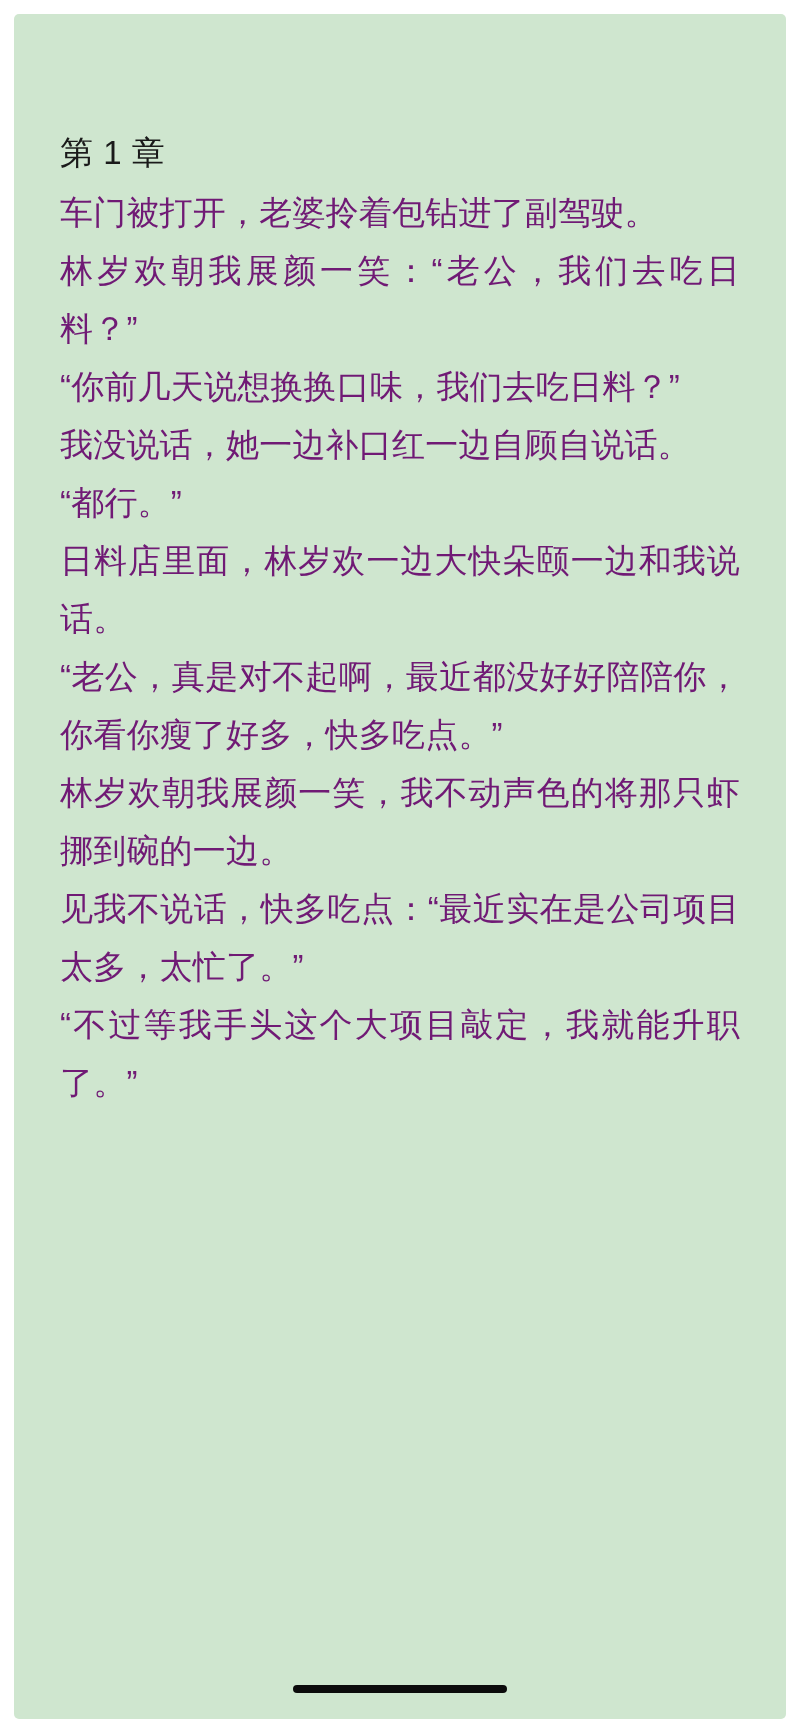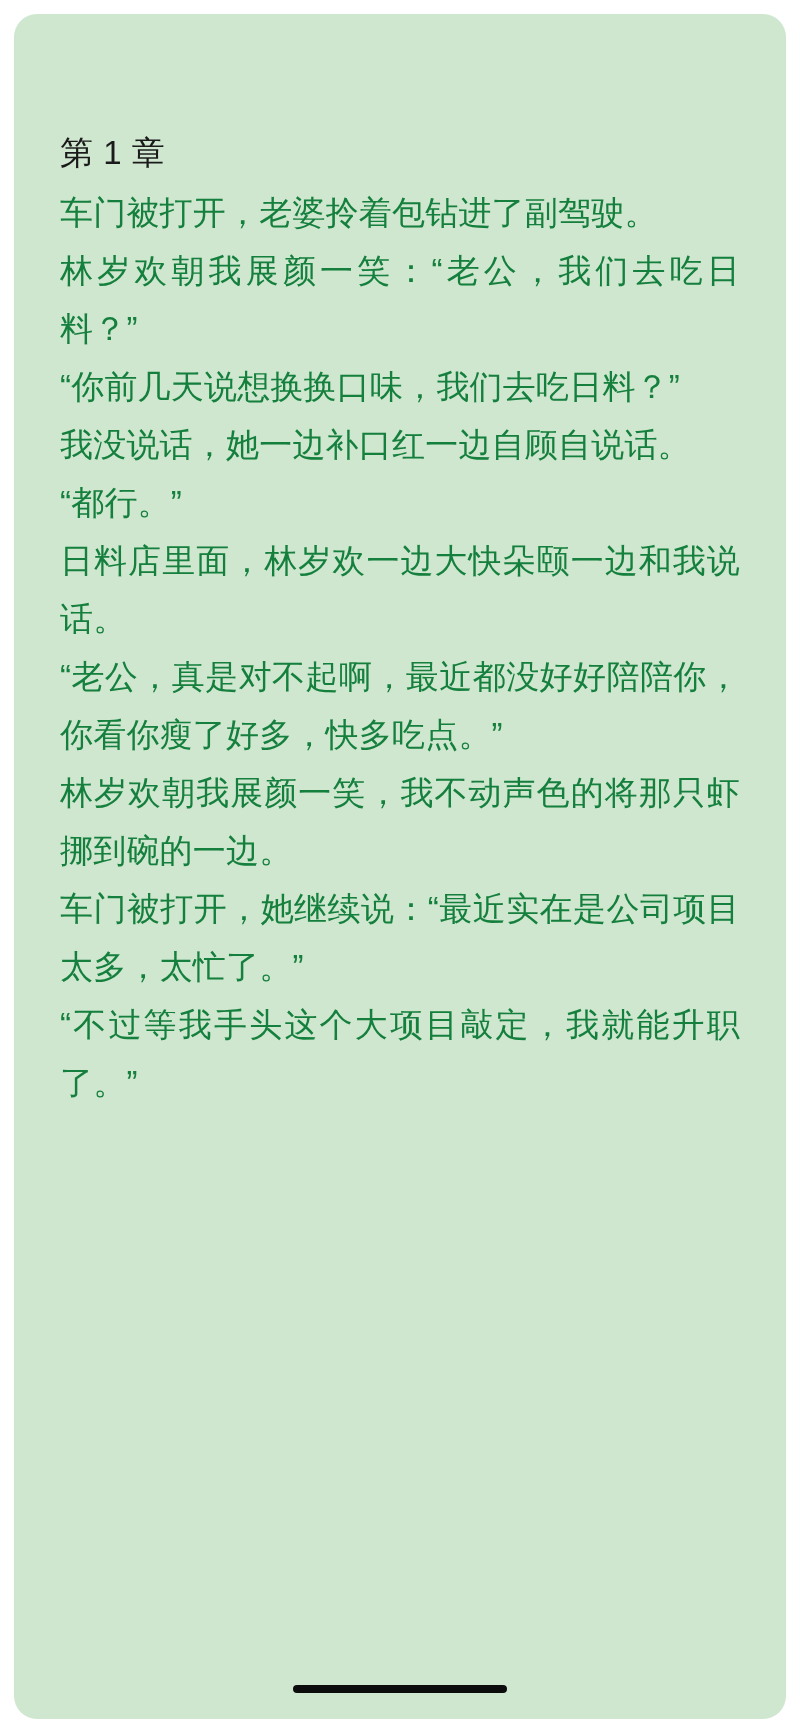--- a/index.html
+++ b/index.html
@@ -13,21 +13,21 @@
     font-family: "Liberation Sans", sans-serif;
     overflow: hidden;
   }
   .reader-page {
     position: absolute;
     left: 14px;
     top: 14px;
     width: 772px;
     height: 1705px;
     background: #cfe6cf;
-    border-radius: 23px;
+    border-radius: 5px;
     box-sizing: border-box;
     overflow: hidden;
   }
   .reader-content {
     position: absolute;
     left: 0;
     top: 0;
     right: 0;
     bottom: 0;
     padding: 110px 46px 0 46px;
@@ -37,21 +37,21 @@
     font-size: 33px;
     line-height: 58px;
     color: #1a1a1a;
     letter-spacing: 0.5px;
     margin: 0 0 2px 0;
     font-weight: normal;
   }
   .para {
     font-size: 33px;
     line-height: 58px;
-    color: #15803d;
+    color: #701a75;
     margin: 0;
     letter-spacing: 0.2px;
     text-align: justify;
     text-justify: inter-ideograph;
     word-break: break-all;
   }
   .home-indicator {
     position: absolute;
     left: 50%;
     transform: translateX(-50%);
@@ -69,17 +69,17 @@
   <div class="reader-content">
     <div class="chapter-title">第 1 章</div>
     <p class="para">车门被打开，老婆拎着包钻进了副驾驶。</p>
     <p class="para">林岁欢朝我展颜一笑：“老公，我们去吃日料？”</p>
     <p class="para">“你前几天说想换换口味，我们去吃日料？”</p>
     <p class="para">我没说话，她一边补口红一边自顾自说话。</p>
     <p class="para">“都行。”</p>
     <p class="para">日料店里面，林岁欢一边大快朵颐一边和我说话。</p>
     <p class="para">“老公，真是对不起啊，最近都没好好陪陪你，你看你瘦了好多，快多吃点。”</p>
     <p class="para">林岁欢朝我展颜一笑，我不动声色的将那只虾挪到碗的一边。</p>
-    <p class="para">车门被打开，她继续说：“最近实在是公司项目太多，太忙了。”</p>
+    <p class="para">见我不说话，快多吃点：“最近实在是公司项目太多，太忙了。”</p>
     <p class="para">“不过等我手头这个大项目敲定，我就能升职了。”</p>
   </div>
   <div class="home-indicator"></div>
 </div>
 
 </body></html>

